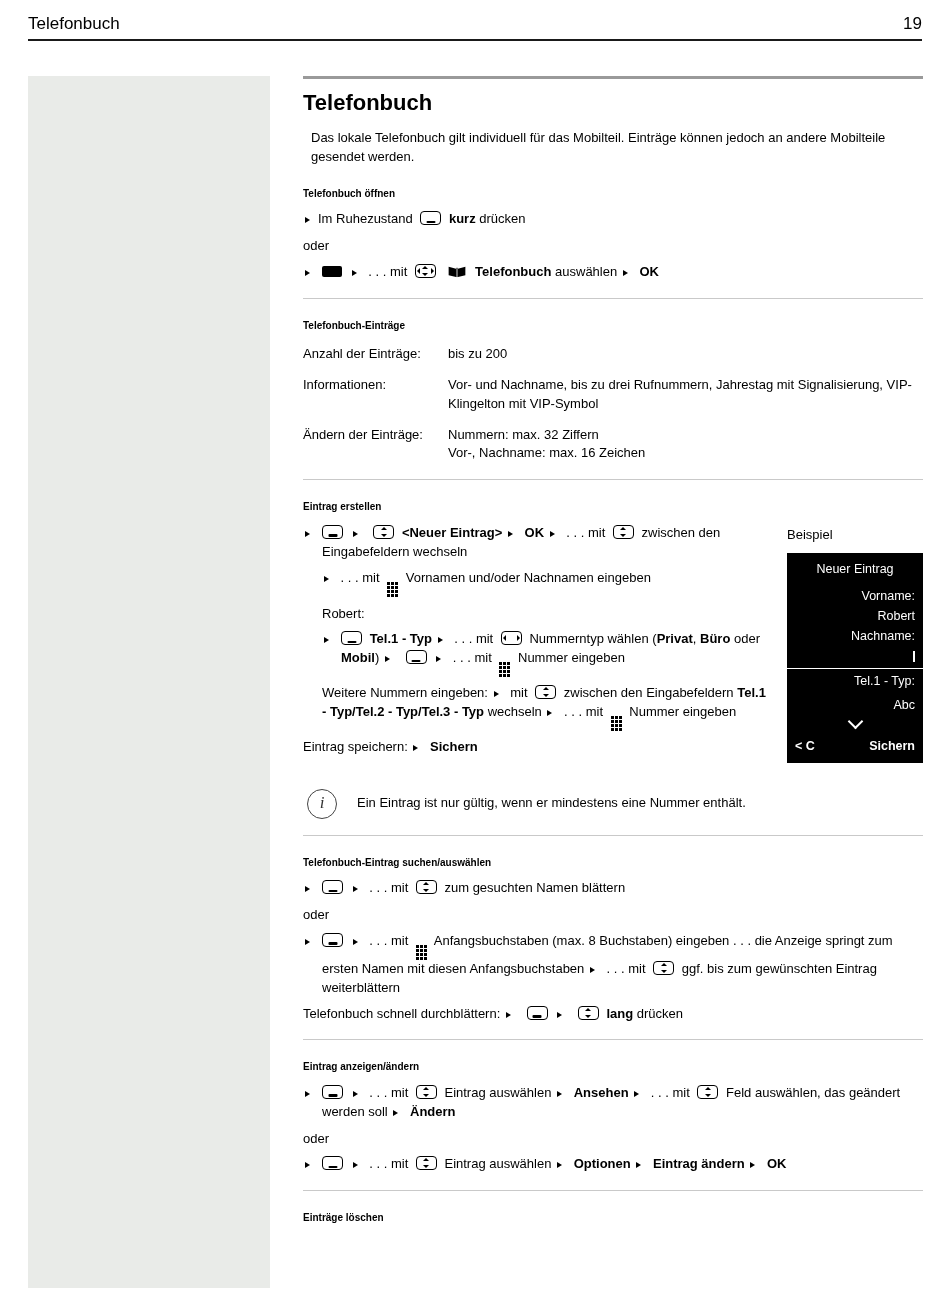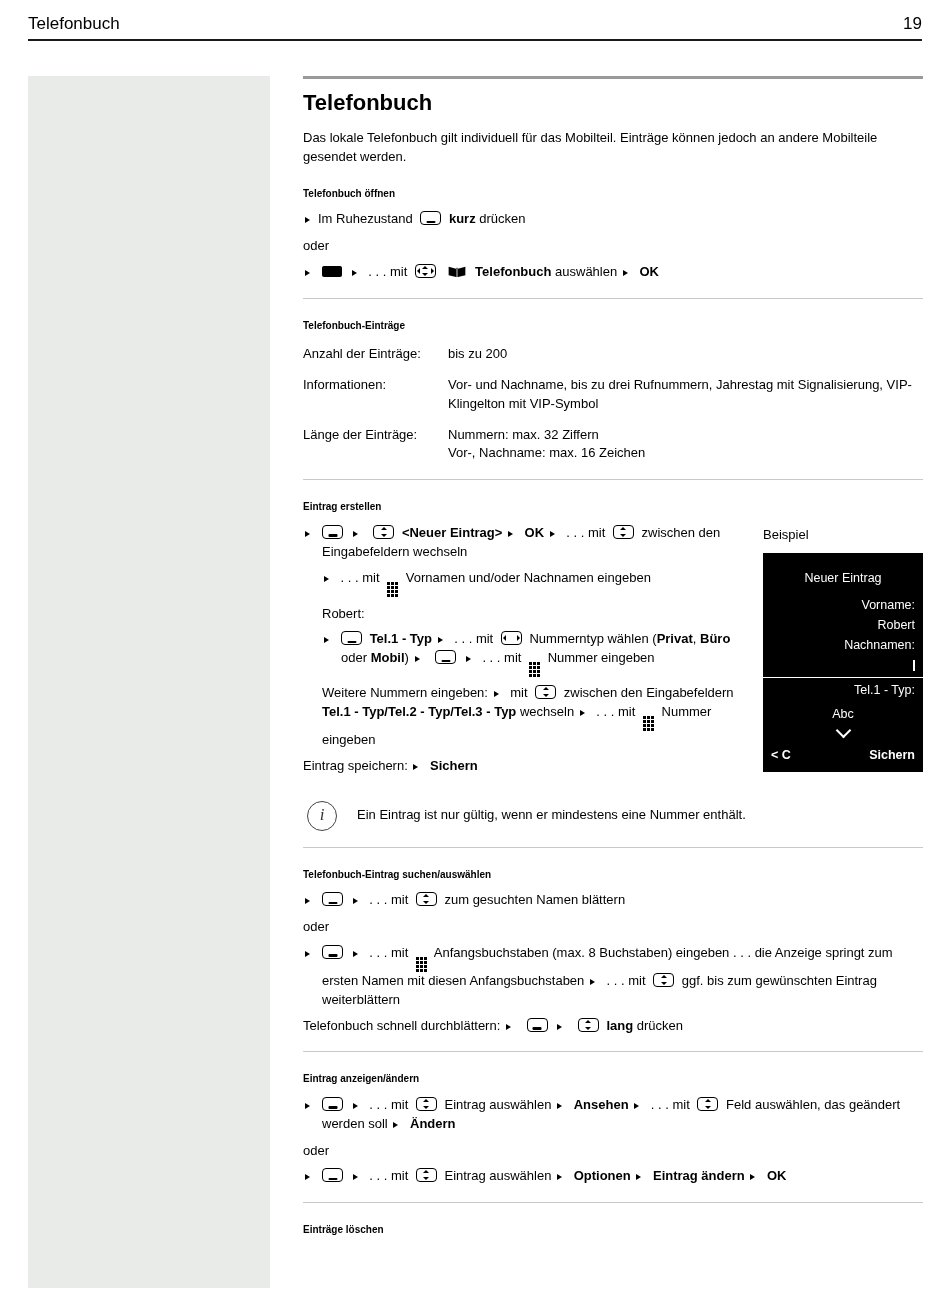--- a/index.html
+++ b/index.html
@@ -10,21 +10,21 @@
   .hdr{position:absolute;left:28px;right:28px;top:0;height:34px;border-bottom:2px solid #1a1a1a;
        display:flex;justify-content:space-between;align-items:flex-end;padding-bottom:5px;font-size:17px;}
 
   
   .sidebar{position:absolute;left:28px;top:76px;width:242px;height:1212px;background:#e9ebe8;}
 
   
   .content{position:absolute;left:303px;top:76px;width:620px;font-size:13px;line-height:1.45;}
   .toprule{height:3px;background:#9a9a9a;margin-bottom:8px;}
   h1{font-size:22px;margin:8px 0 10px;font-weight:bold;}
-  .intro{margin:0;}
+  .intro{margin:8px;}
   h2{font-size:10px;margin:20px 0 9px;font-weight:bold;}
   .divider{border:none;border-top:1px solid #c9c9c9;margin:16px 0 0;height:0;}
 
   .line{margin:4px 0 7px;padding-left:19px;text-indent:-19px;}
   .noind{padding-left:0;text-indent:0;}
   .plainline{margin:8px 0 7px;}
   .sub{margin-left:19px;}
 
   
   .defrow{display:flex;margin:12px 0 9px;}
@@ -46,28 +46,28 @@
   .p-b{left:50%;bottom:1px;transform:translateX(-50%);width:9px;height:2.5px;background:#000;border-radius:1px;}
   .ic-menu{width:20px;height:11px;background:#000;border-radius:2px;margin:0 4px;vertical-align:-1px;}
   .ic-book{width:20px;height:13px;margin:0 4px;vertical-align:-2px;}
   .ic-book svg{display:block;width:20px;height:13px;}
   .ic-keypad{display:inline-grid;grid-template-columns:repeat(3,3px);grid-auto-rows:3px;gap:1px;
              margin:0 4px;vertical-align:-3px;}
   .kp{background:#000;}
 
   
   .createbody::after{content:"";display:block;clear:both;}
-  .example{float:right;width:160px;margin:2px 0 8px 16px;}
+  .example{float:right;width:136px;margin:2px 0 8px 16px;}
   .caption{margin:0 0 8px;}
-  .screen{background:#000;color:#fff;font-size:12.5px;padding-top:11px;}
+  .screen{background:#000;color:#fff;font-size:12.5px;padding-top:2px;}
   .scr-title{text-align:center;padding:5px 4px 8px;}
   .scr-row{padding:1px 8px;min-height:17px;text-align:right;}
   .cursor{display:inline-block;width:2px;height:11px;background:#fff;vertical-align:-2px;}
   .scr-sep{border-top:1px solid #fff;margin:2px 0;}
-  .scr-abc{text-align:center;padding:5px 8px 0;}
+  .scr-abc{text-align:right;padding:5px 8px 0;}
   .chev{width:9px;height:9px;border-right:2px solid #fff;border-bottom:2px solid #fff;
         transform:rotate(45deg);margin:1px auto 8px;}
   .softkeys{display:flex;justify-content:space-between;padding:2px 8px 8px;font-weight:bold;}
 
   
   .note{clear:both;display:flex;align-items:center;gap:20px;margin:18px 0 0;padding-left:4px;}
   .info-circle{width:28px;height:28px;border:1.6px solid #444;border-radius:50%;flex:none;
         display:flex;align-items:center;justify-content:center;color:#333;
         font-family:"Liberation Serif","DejaVu Serif",serif;font-style:italic;font-size:17px;}
 </style>
@@ -105,38 +105,38 @@
       <h2>Telefonbuch-Einträge</h2>
       <div class="defrow">
         <div class="deflabel">Anzahl der Einträge:</div>
         <div class="defval">bis zu 200</div>
       </div>
       <div class="defrow">
         <div class="deflabel">Informationen:</div>
         <div class="defval">Vor- und Nachname, bis zu drei Rufnummern, Jahrestag mit Signalisierung, VIP-Klingelton mit VIP-Symbol</div>
       </div>
       <div class="defrow">
-        <div class="deflabel">Länge der Einträge:</div>
+        <div class="deflabel">Ändern der Einträge:</div>
         <div class="defval preline">Nummern: max. 32 Ziffern
 Vor-, Nachname: max. 16 Zeichen</div>
       </div>
     </section>
 
     <hr class="divider">
 
     <section>
       <h2>Eintrag erstellen</h2>
       <div class="createbody">
         <div class="example">
           <div class="caption">Beispiel</div>
           <div class="screen">
             <div class="scr-title">Neuer Eintrag</div>
             <div class="scr-row">Vorname:</div>
             <div class="scr-row">Robert</div>
-            <div class="scr-row">Nachnamen:</div>
+            <div class="scr-row">Nachname:</div>
             <div class="scr-row"><span class="cursor"></span></div>
             <div class="scr-sep"></div>
             <div class="scr-row">Tel.1 - Typ:</div>
             <div class="scr-abc">Abc</div>
             <div class="chev"></div>
             <div class="softkeys">
               <span>&lt; C</span>
               <span>Sichern</span>
             </div>
           </div>

